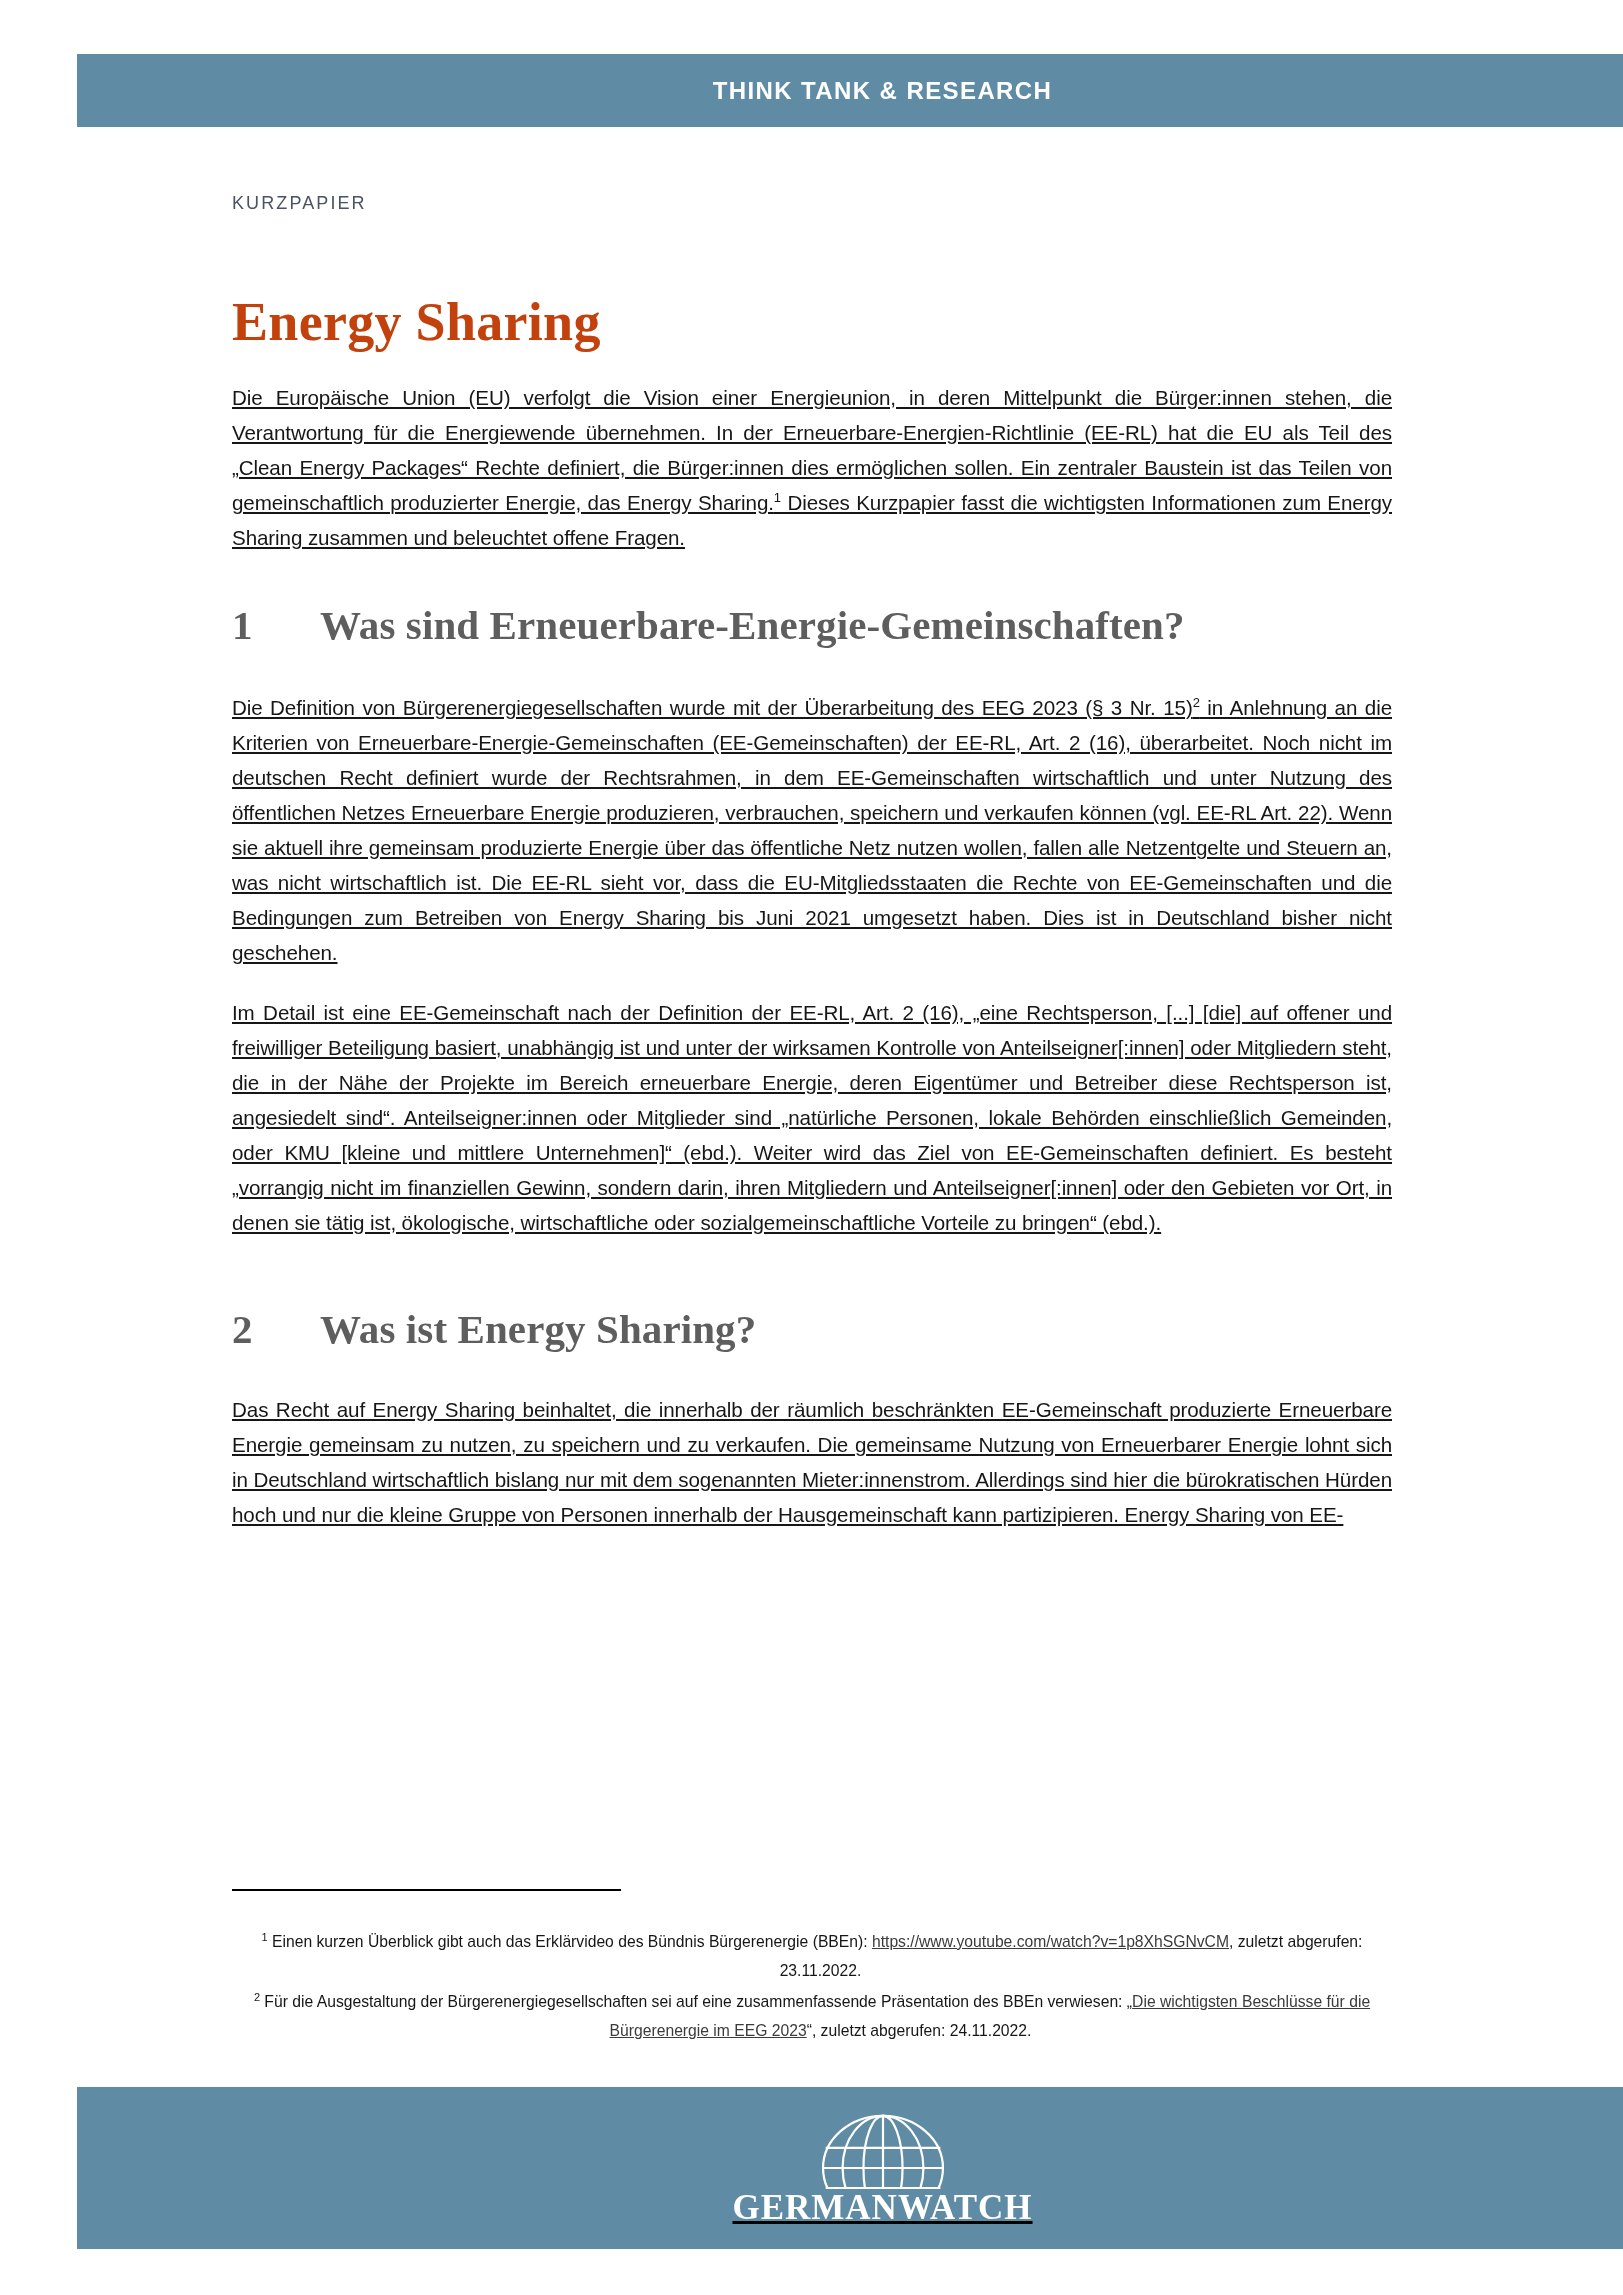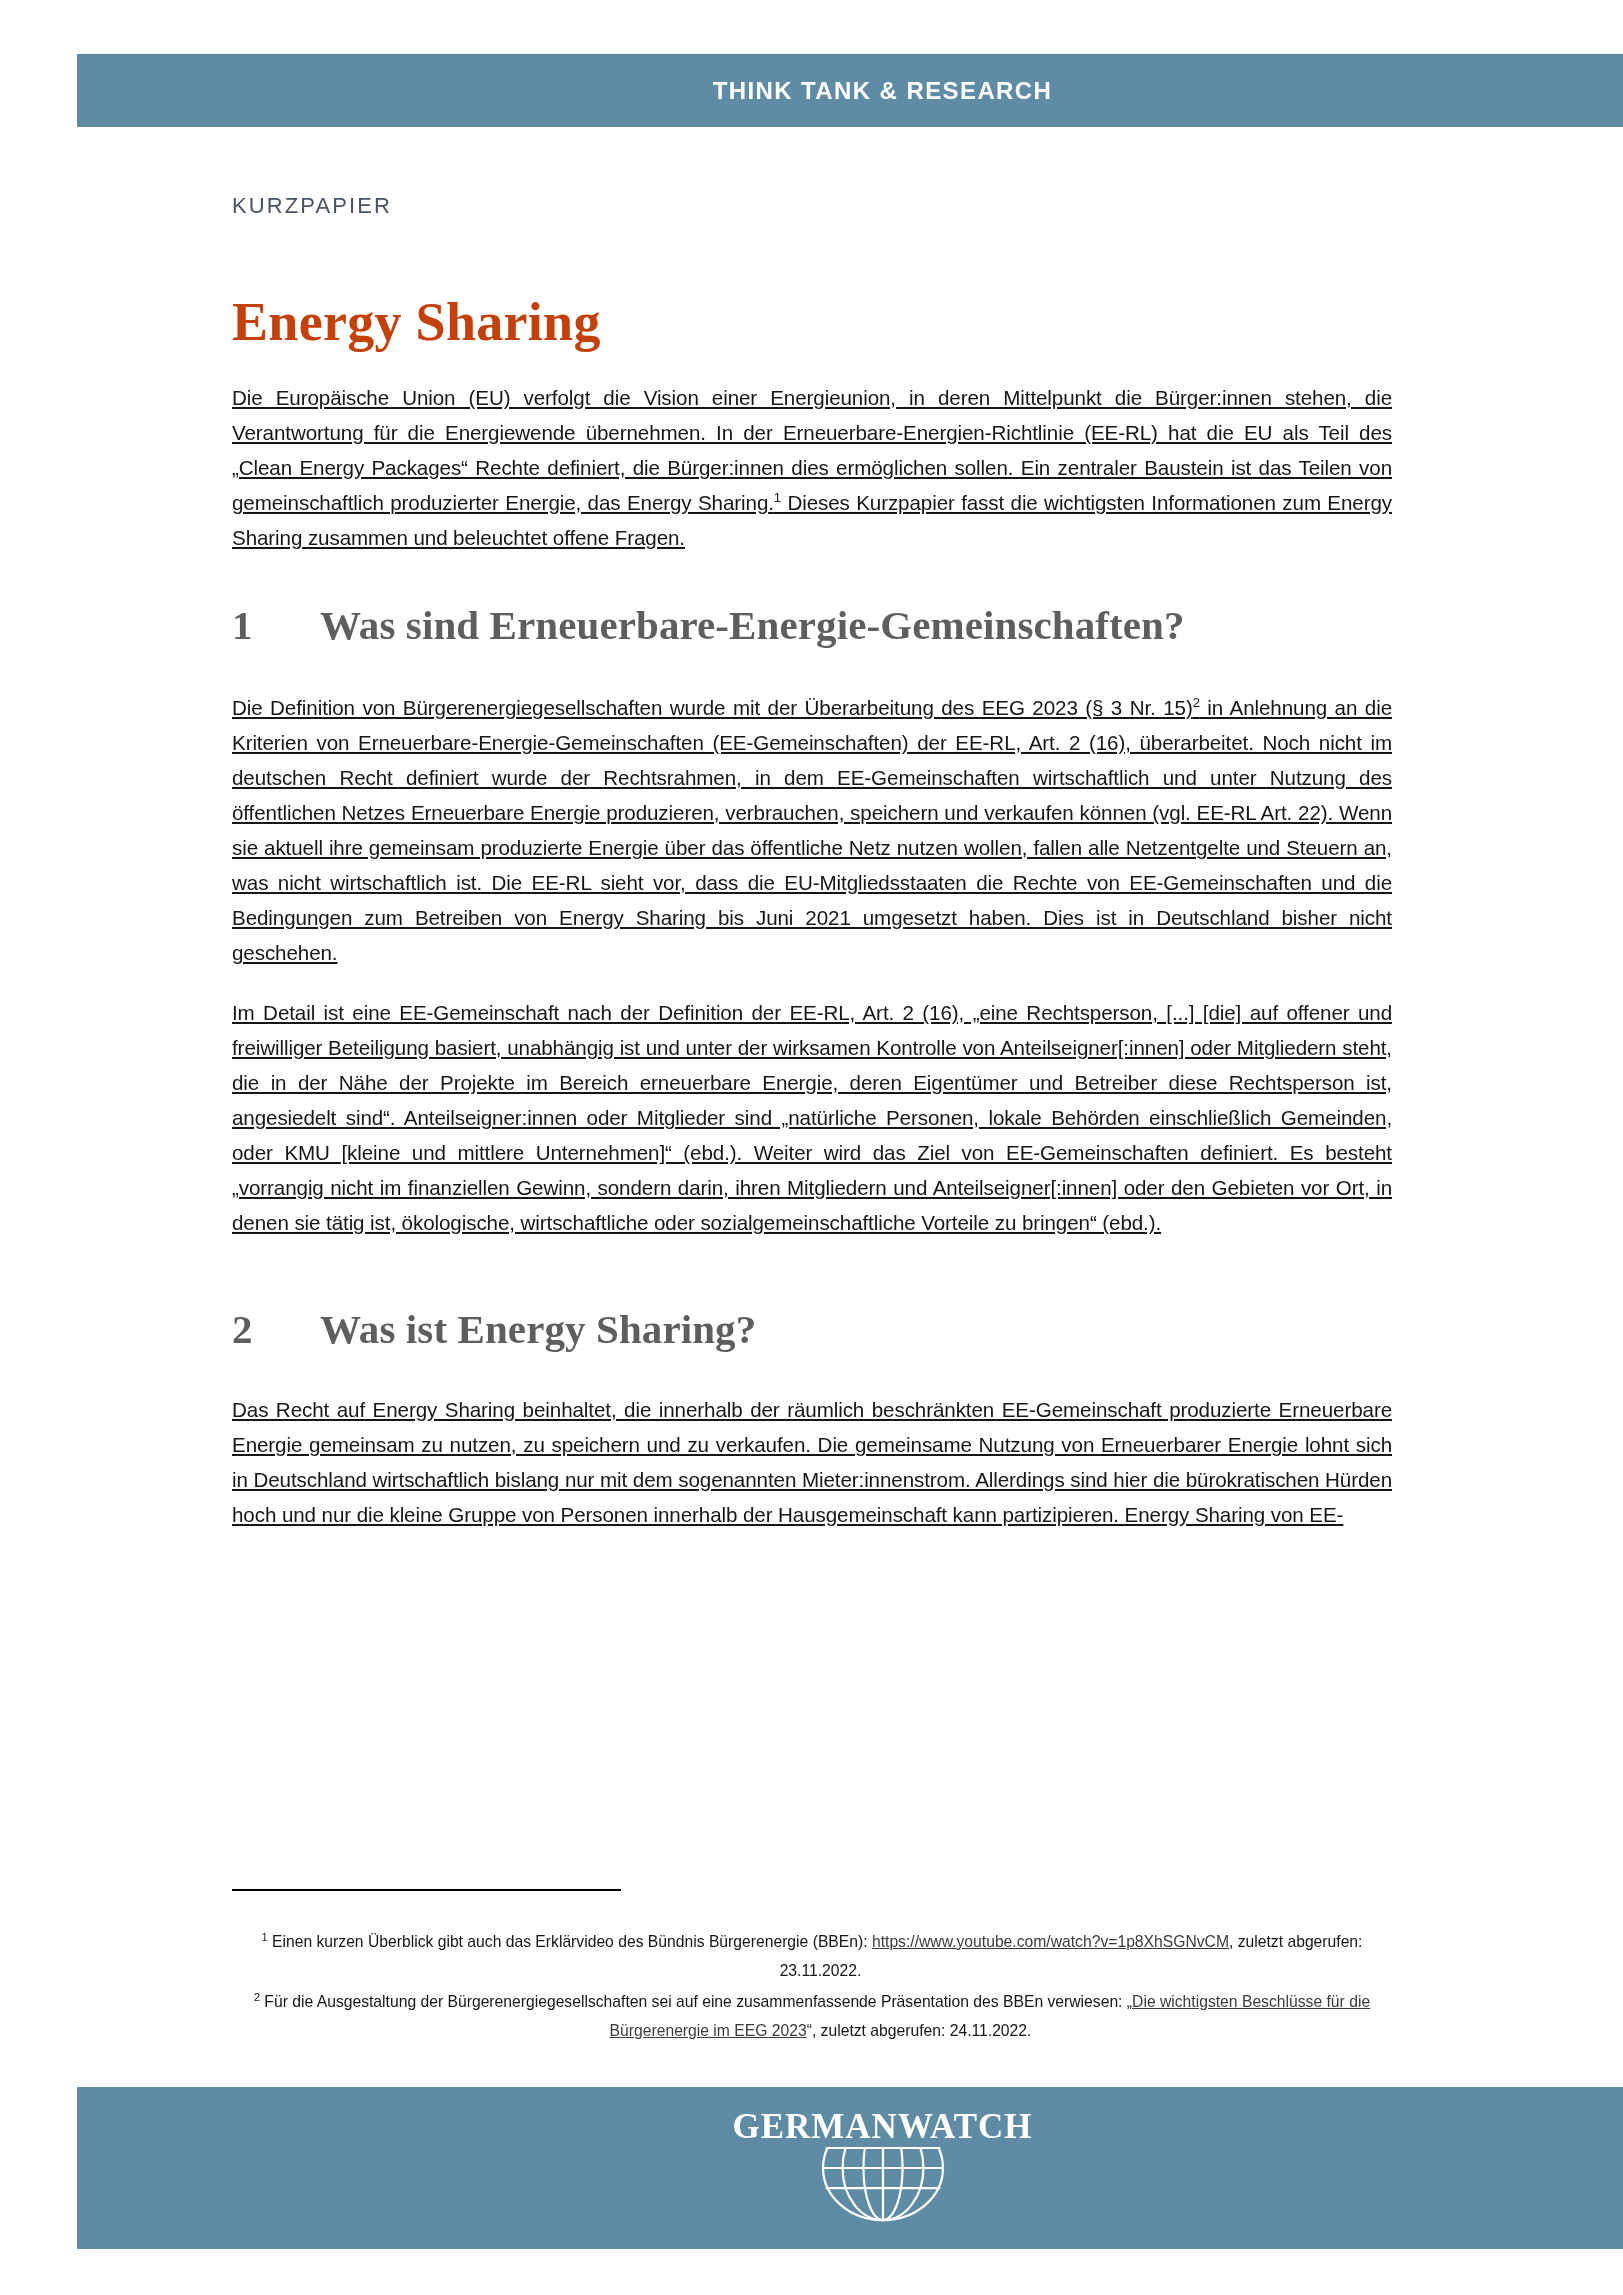--- a/index.html
+++ b/index.html
@@ -51,21 +51,21 @@
     position: absolute;
     left: 232px;
     top: 0;
     width: 1160px;
   }
 
   .kicker {
     position: absolute;
     top: 193px;
     left: 0;
-    font-size: 22px;
+    font-size: 18px;
     letter-spacing: 2.1px;
     color: #4a5364;
     font-family: "Liberation Sans", sans-serif;
   }
 
   .doc-title {
     position: absolute;
     top: 258px;
     left: 0;
     font-family: "Liberation Serif", serif;
@@ -155,22 +155,23 @@
     text-decoration: underline;
     color: #3b3b3b;
   }
 
   
   .gw-logo {
     position: relative;
     width: 275px;
     height: 121px;
     display: flex;
-    align-items: flex-start;
+    align-items: flex-end;
     justify-content: center;
+    text-decoration: underline;
   }
   .gw-globe {
     position: absolute;
     left: 50%;
     top: 50%;
     transform: translate(-50%, -50%);
   }
   .gw-word {
     position: relative;
     z-index: 3;

